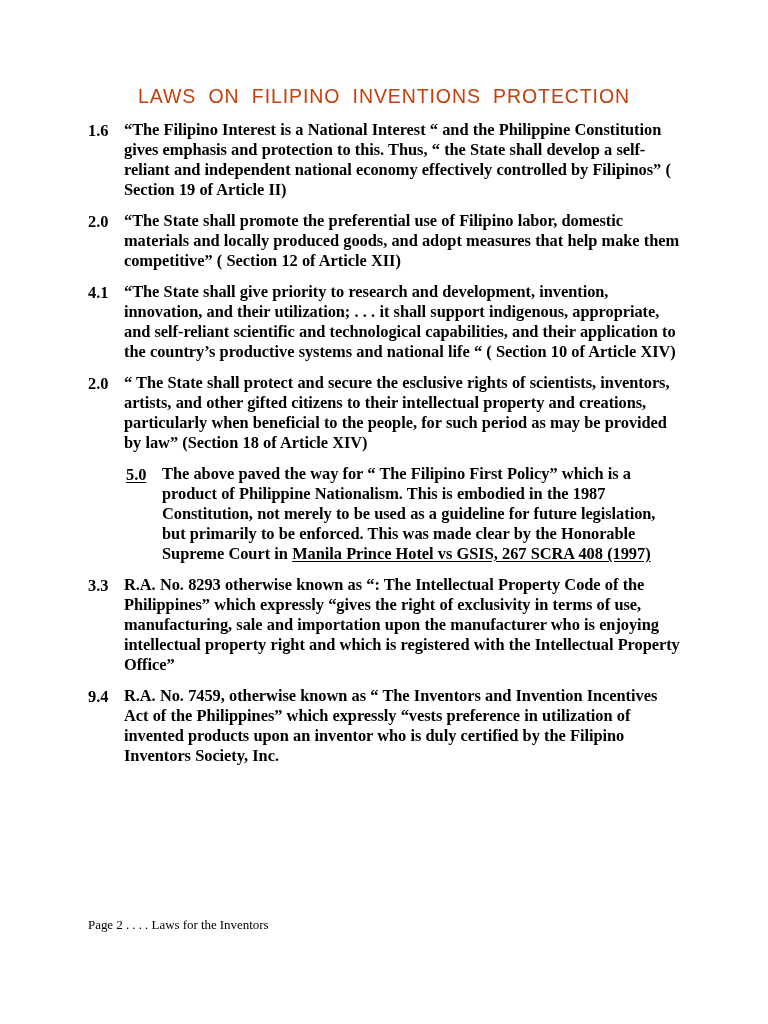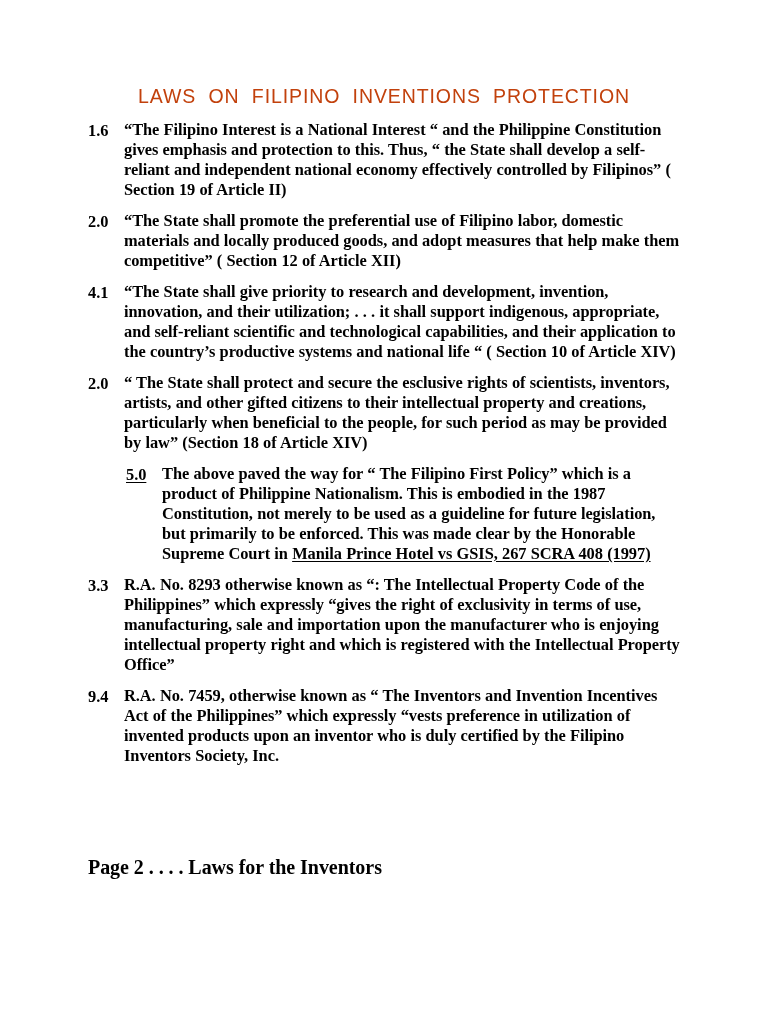--- a/index.html
+++ b/index.html
@@ -81,24 +81,24 @@
   }
 
   .clause-body .u {
     text-decoration: underline;
     text-underline-offset: 2px;
   }
 
   
   .footer-note {
     position: absolute;
-    top: 856px;
+    top: 914px;
     left: 88px;
-    font-weight: bold;
-    font-size: 20px;
+    font-weight: normal;
+    font-size: 13px;
     line-height: 22px;
     letter-spacing: -0.05px;
     white-space: pre;
   }
 </style>
 </head>
 <body>
 
 <div class="page">
 

